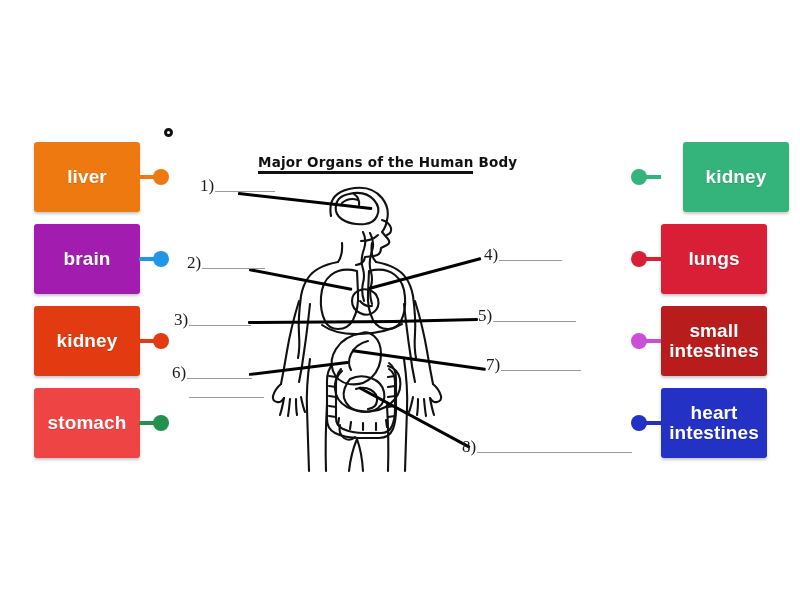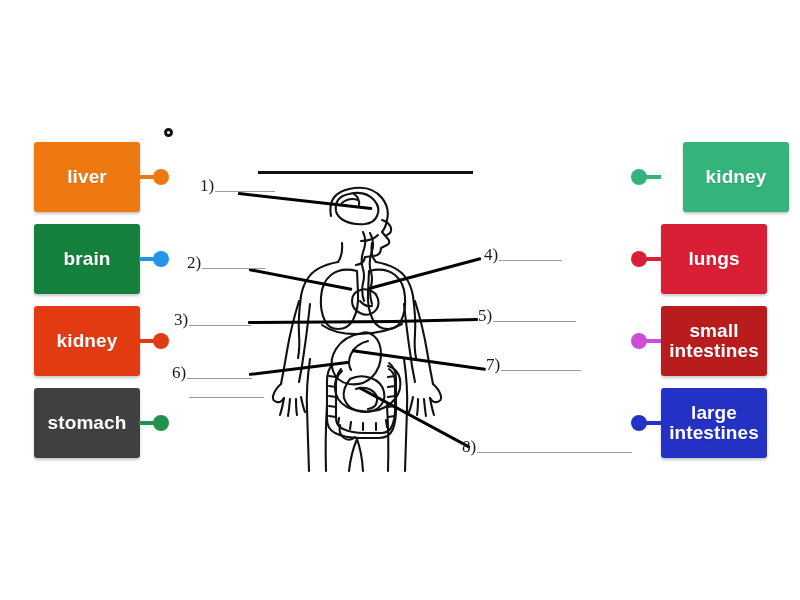--- a/index.html
+++ b/index.html
@@ -89,35 +89,35 @@
   <div id="ring"></div>
 
   <div id="left-column">
       <div class="tile" style="left: 34px; top: 142px; background: rgb(239, 121, 17);">
         <span class="tlabel">liver</span>
       </div>
       <div class="conn left" style="left: 139px; top: 166px;">
         <div class="stem" style="background: rgb(239, 121, 17);"></div>
         <div class="dot" style="background: rgb(239, 121, 17);"></div>
       </div>
-      <div class="tile" style="left: 34px; top: 224px; background: #15803d;">
+      <div class="tile" style="left: 34px; top: 224px; background: #a21caf;">
         <span class="tlabel">brain</span>
       </div>
       <div class="conn left" style="left: 139px; top: 248px;">
         <div class="stem" style="background: rgb(33, 150, 232);"></div>
         <div class="dot" style="background: rgb(33, 150, 232);"></div>
       </div>
       <div class="tile" style="left: 34px; top: 306px; background: rgb(227, 59, 17);">
         <span class="tlabel">kidney</span>
       </div>
       <div class="conn left" style="left: 139px; top: 330px;">
         <div class="stem" style="background: rgb(227, 59, 17);"></div>
         <div class="dot" style="background: rgb(227, 59, 17);"></div>
       </div>
-      <div class="tile" style="left: 34px; top: 388px; background: #404040;">
+      <div class="tile" style="left: 34px; top: 388px; background: #ef4444;">
         <span class="tlabel">stomach</span>
       </div>
       <div class="conn left" style="left: 139px; top: 412px;">
         <div class="stem" style="background: rgb(34, 145, 77);"></div>
         <div class="dot" style="background: rgb(34, 145, 77);"></div>
       </div>
     </div>
 
   <div id="right-column">
       <div class="tile" style="left: 661px; top: 142px; background: rgb(52, 179, 122); margin-left: 22px;">
@@ -135,30 +135,31 @@
         <div class="dot" style="background: rgb(216, 31, 54);"></div>
       </div>
       <div class="tile" style="left: 661px; top: 306px; background: #b91c1c;">
         <span class="tlabel">small intestines</span>
       </div>
       <div class="conn right" style="left: 627px; top: 330px;">
         <div class="stem" style="background: rgb(203, 79, 214);"></div>
         <div class="dot" style="background: rgb(203, 79, 214);"></div>
       </div>
       <div class="tile" style="left: 661px; top: 388px; background: rgb(35, 49, 196);">
-        <span class="tlabel">large intestines</span>
+        <span class="tlabel">heart intestines</span>
       </div>
       <div class="conn right" style="left: 627px; top: 412px;">
         <div class="stem" style="background: rgb(35, 49, 196);"></div>
         <div class="dot" style="background: rgb(35, 49, 196);"></div>
       </div>
     </div>
 
   <div id="worksheet">
 
+    <div id="sheet-title">Major Organs of the Human Body</div>
     <div id="sheet-title-rule"></div>
 
     <svg id="body-svg" width="240" height="300" viewBox="0 0 240 300">
       <g fill="none" stroke="#111" stroke-width="2.1" stroke-linecap="round" stroke-linejoin="round">
 
         <path d="M101 43 q-4 -22 18 -27 q22 -5 33 9 q8 10 5 22 q-1 7 -5 12 l6 7 q3 4 -1 6 l-6 3 q0 7 -7 8 l-9 1 q-1 7 -9 8"></path>
 
         <path d="M106 38 q-2 -14 13 -17 q16 -4 25 6 q7 8 3 16 q-3 7 -12 8 q-12 1 -20 -3 q-8 -4 -9 -10 z"></path>
         <path d="M112 30 q7 -6 16 -3"></path>
         <path d="M124 21 q6 4 5 11"></path>

